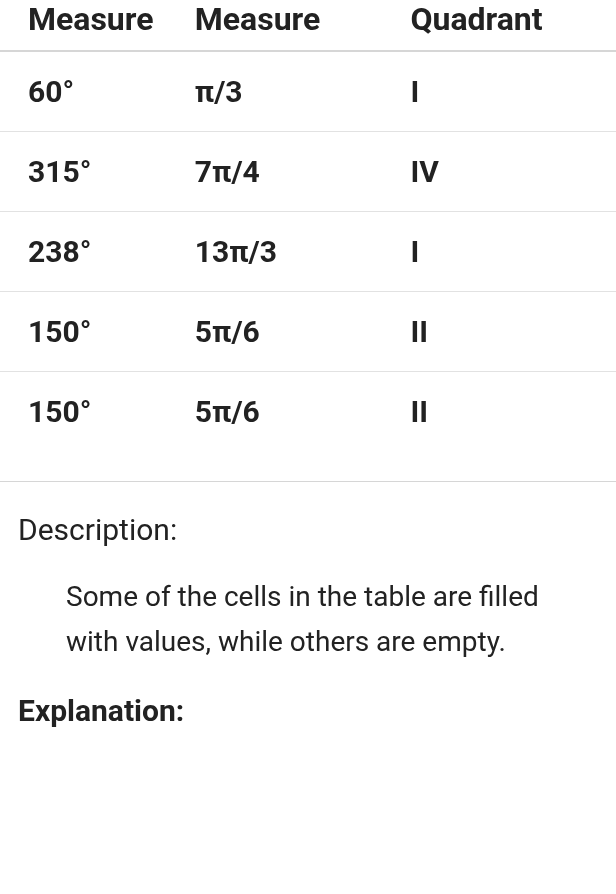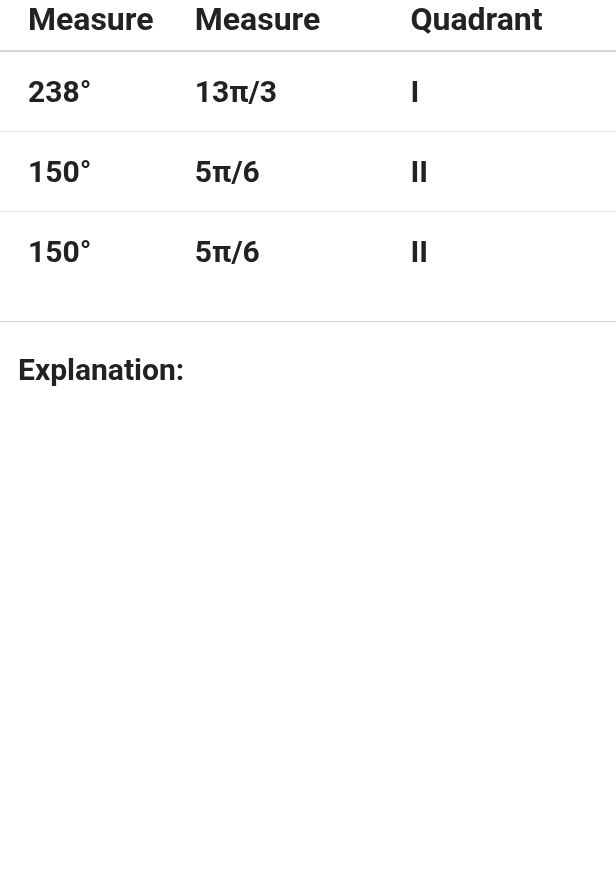--- a/index.html
+++ b/index.html
@@ -81,36 +81,48 @@
     </colgroup>
     <thead>
       <tr>
         <th>Measure</th>
         <th>Measure</th>
         <th>Quadrant</th>
       </tr>
     </thead>
     <tbody>
       <tr>
+        <td>60°</td>
+        <td>π/3</td>
+        <td>I</td>
+      </tr>
+      <tr>
+        <td>315°</td>
+        <td>7π/4</td>
+        <td>IV</td>
+      </tr>
+      <tr>
         <td>238°</td>
         <td>13π/3</td>
         <td>I</td>
       </tr>
       <tr>
         <td>150°</td>
         <td>5π/6</td>
         <td>II</td>
       </tr>
       <tr class="last-data-row">
         <td>150°</td>
         <td>5π/6</td>
         <td>II</td>
       </tr>
     </tbody>
   </table>
 
   <div class="table-end"></div>
 
   <div class="desc-block">
+    <p class="desc-label">Description:</p>
+    <p class="desc-text">Some of the cells in the table are filled with values, while others are empty.</p>
     <p class="explanation-label">Explanation:</p>
   </div>
 
 </div>
 
 </body></html>

